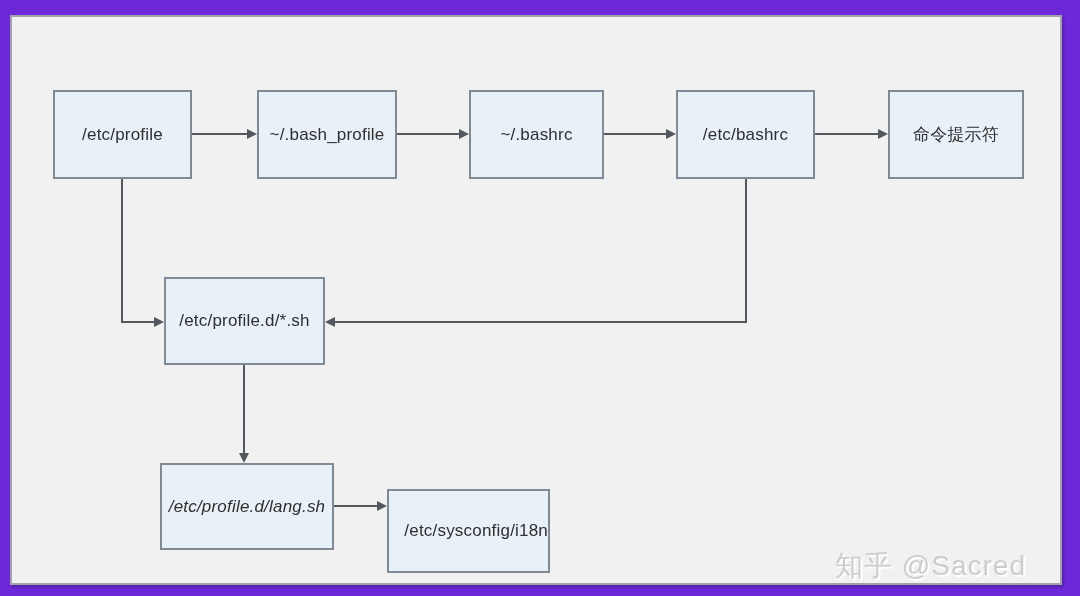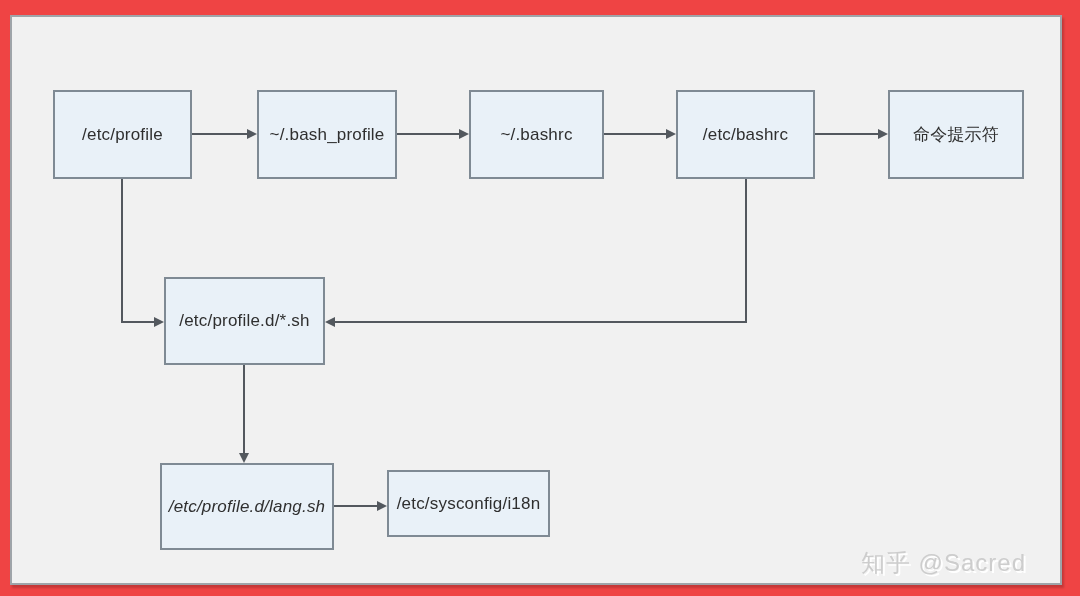--- a/index.html
+++ b/index.html
@@ -12,21 +12,21 @@
     --watermark-text: #cdcdcd;
   }
   * { margin: 0; padding: 0; box-sizing: border-box; }
   html, body { background: #ffffff; }
   body { font-family: "Liberation Sans", "DejaVu Sans", sans-serif; }
 
   .stage {
     position: relative;
     width: 1080px;
     height: 596px;
-    background: #ef4444;
+    background: #6d28d9;
     overflow: hidden;
   }
 
   .canvas {
     position: absolute;
     left: 10px;
     top: 15px;
     width: 1052px;
     height: 570px;
     background: var(--canvas-fill);
@@ -73,36 +73,36 @@
   .arrow.down {
     border-left: 5px solid transparent;
     border-right: 5px solid transparent;
     border-top: 10px solid var(--connector);
   }
 
   .watermark {
     position: absolute;
     right: 34px;
     top: 530px;
-    font-size: 24px;
+    font-size: 28px;
     color: var(--watermark-text);
     text-shadow: 2px 2px 0 #ffffff;
     letter-spacing: 1px;
     user-select: none;
   }
 
   
   #n-etc-profile    { left: 41px;  top: 73px;  width: 139px; height: 89px; }
   #n-bash-profile   { left: 245px; top: 73px;  width: 140px; height: 89px; }
   #n-bashrc         { left: 457px; top: 73px;  width: 135px; height: 89px; }
   #n-etc-bashrc     { left: 664px; top: 73px;  width: 139px; height: 89px; }
   #n-command-prompt { left: 876px; top: 73px;  width: 136px; height: 89px; }
   #n-profile-d      { left: 152px; top: 260px; width: 161px; height: 88px; }
   #n-lang-sh        { left: 148px; top: 446px; width: 174px; height: 87px; font-style: italic; }
-  #n-sysconfig-i18n { left: 375px; top: 453px; width: 163px; height: 67px; }
+  #n-sysconfig-i18n { left: 375px; top: 472px; width: 163px; height: 84px; justify-content: flex-end; }
 </style>
 </head>
 <body>
 
 <div class="stage">
   <div class="canvas">
 
     <div class="node" id="n-etc-profile">
       <span>/etc/profile</span>
     </div>

